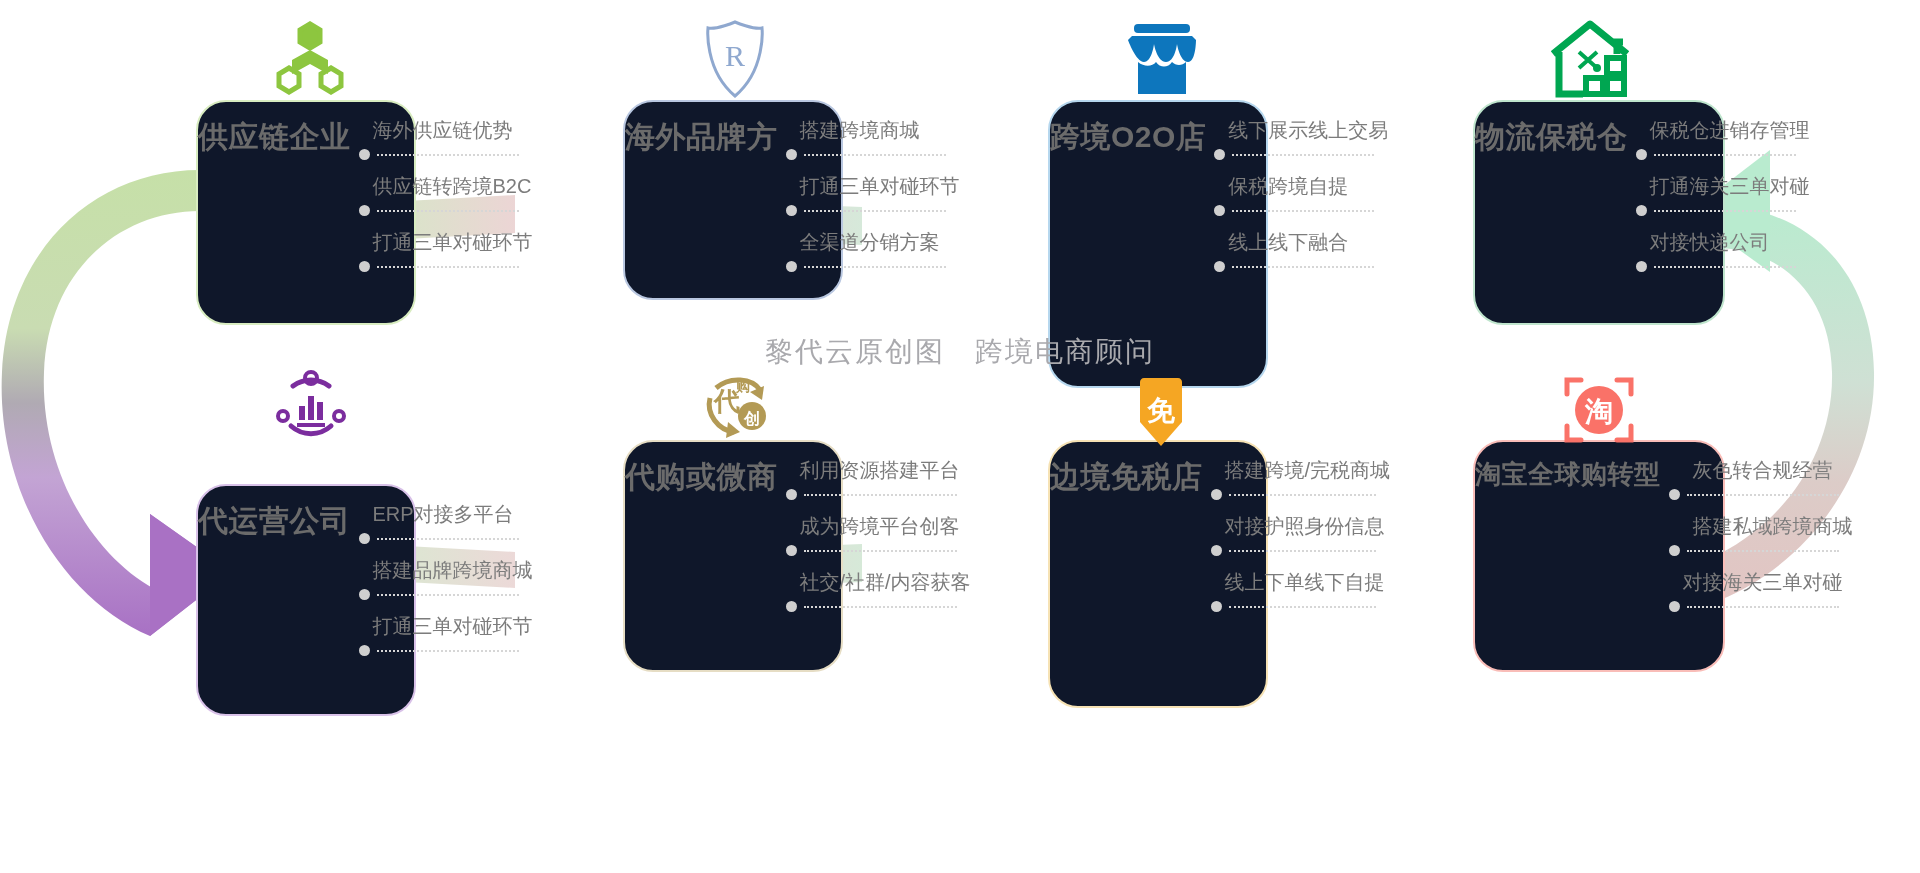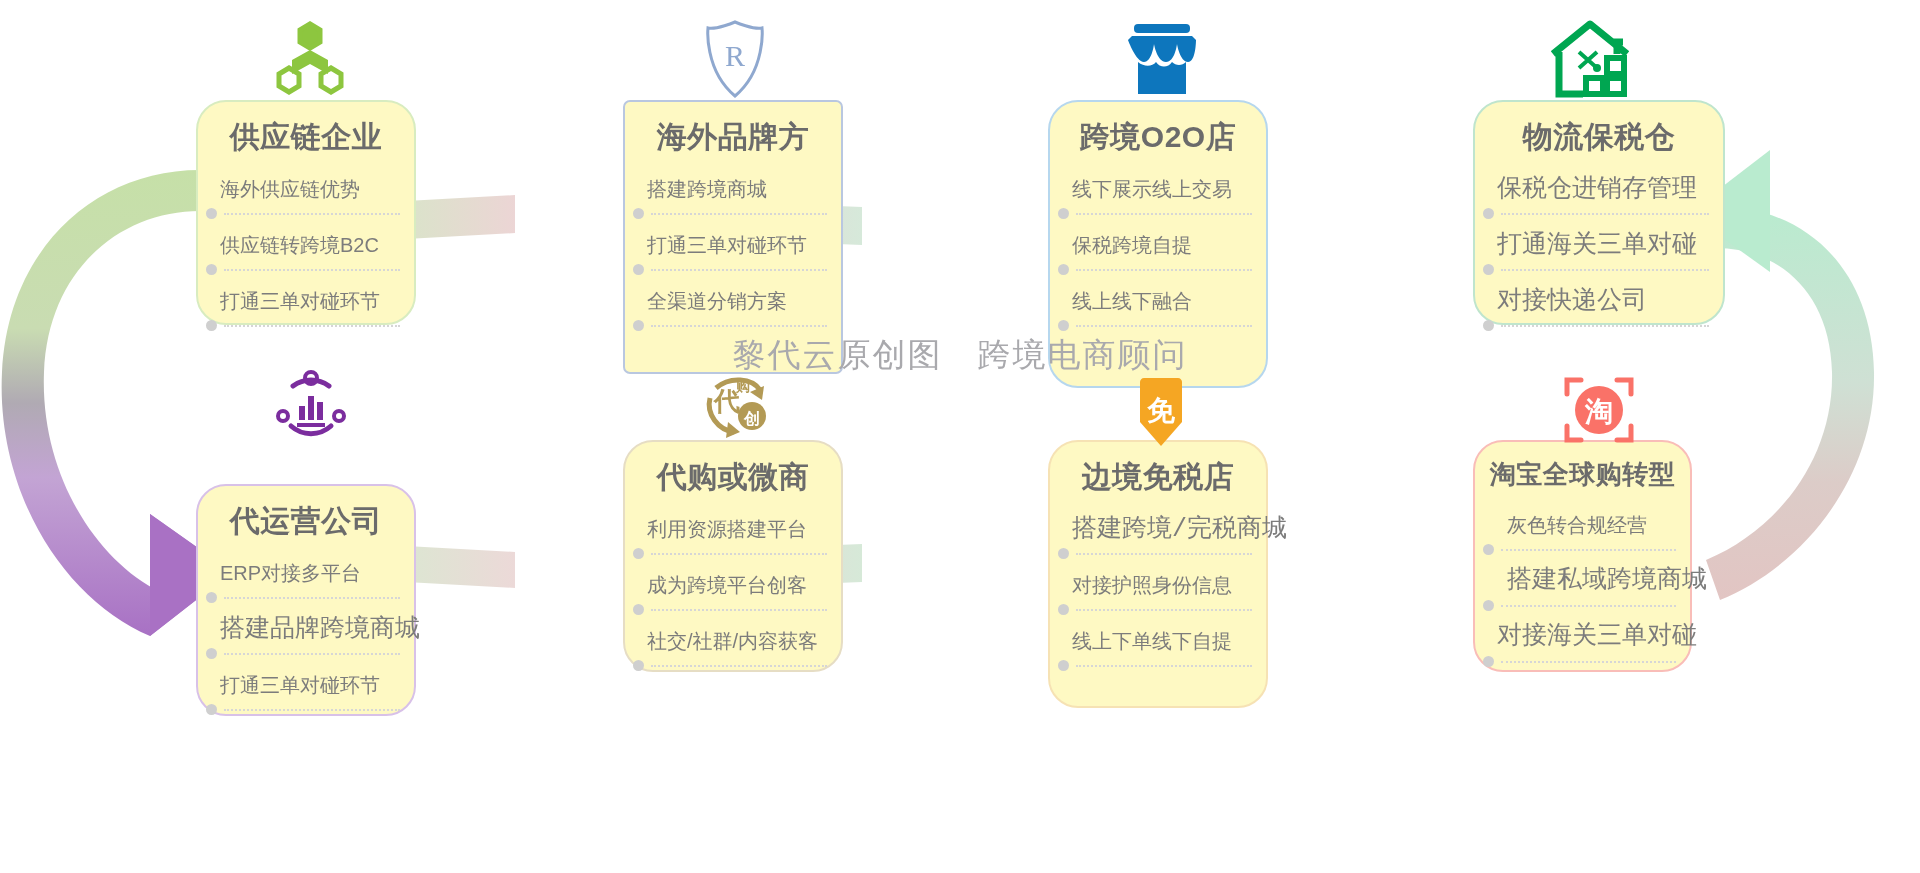--- a/index.html
+++ b/index.html
@@ -17,24 +17,23 @@
 
   
   .band{position:absolute;z-index:2;}
 
   
   .card{
     position:absolute;
     z-index:5;
     box-sizing:border-box;
     border-radius:30px;
-    background:#fef9c3;
+    background:#0f172a;
     border:2.5px solid #ccc;
     display:flex;
-    flex-direction:column;
     align-items:stretch;
   }
   .card-title{
     text-align:center;
     font-size:30px;
     font-weight:bold;
     color:#6b6b6b;
     letter-spacing:0.5px;
     margin-top:18px;
     margin-bottom:8px;
@@ -54,21 +53,21 @@
     display:flex;
     align-items:center;
     padding-left:22px;
   }
   .row-text{
     font-size:20px;
     color:#7c7c7c;
     white-space:nowrap;
     line-height:1;
   }
-  .row-text.tight{font-size:25px;font-family:Liberation Mono, monospace;}
+  .row-text.tight{font-size:20px;}
   
   .sep{
     position:absolute;
     left:8px;right:14px;
     bottom:-1px;
     height:10px;
   }
   .sep .dot{
     position:absolute;left:0;top:0;
     width:11px;height:11px;border-radius:50%;
@@ -87,21 +86,21 @@
   }
 
   
   #watermark{
     position:absolute;
     z-index:7;
     left:0;right:0;
     top:333px;
     text-align:center;
     font-family:"Liberation Serif","DejaVu Serif",serif;
-    font-size:33px;
+    font-size:28px;
     color:#a9a9ad;
     letter-spacing:2px;
     white-space:pre;
   }
 </style>
 </head>
 <body>
 
 <div id="stage">
 
@@ -235,21 +234,21 @@
       <g fill="none" stroke="#8dc63f" stroke-width="5">
         <polygon points="34,6 44,12 44,24 34,30 24,24 24,12" fill="#8dc63f" stroke="none"></polygon>
         <polygon points="34,6 44,12 44,24 34,30 24,24 24,12"></polygon>
         <polygon points="10,50 20,56 20,68 10,74 0,68 0,56" transform="translate(3,0)"></polygon>
         <polygon points="58,50 68,56 68,68 58,74 48,68 48,56" transform="translate(-3,0)"></polygon>
       </g>
       <polygon points="34,32 52,42 52,56 34,46 16,56 16,42" fill="#8dc63f"></polygon>
     </svg>
   </div>
 
-  <div class="card" style="left:623px;top:100px;width:220px;height:274px;border-color:#b9c7e0;border-radius:7px;">
+  <div class="card" style="left:623px;top:100px;width:220px;height:200px;border-color:#b9c7e0;">
     <div class="card-title">海外品牌方</div>
     <div class="rows">
       <div class="row">
           <span class="row-text">搭建跨境商城</span>
         <span class="sep">
             <span class="dot"></span>
             <span class="dash"></span>
           </span>
         </div>
       <div class="row">
@@ -453,21 +452,21 @@
         </div>
     </div>
   </div>
   <div class="icon" style="left:1132px;top:378px;width:58px;height:72px;">
     <svg viewBox="0 0 58 72" width="58" height="72">
       <path d="M8 4 C8 1.8 9.8 0 12 0 L46 0 C48.2 0 50 1.8 50 4 L50 44 L29 68 L8 44 Z" fill="#f5a623"></path>
       <text x="29" y="42" font-size="28" font-weight="bold" fill="#ffffff" text-anchor="middle" font-family="'Liberation Sans',sans-serif">免</text>
     </svg>
   </div>
 
-  <div class="card" style="left:1473px;top:440px;width:219px;height:232px;border-color:#f9bdb8;">
+  <div class="card" style="left:1473px;top:440px;width:252px;height:232px;border-color:#f9bdb8;">
     <div class="card-title small">淘宝全球购转型</div>
     <div class="rows">
       <div class="row" style="padding-left:32px;">
           <span class="row-text">灰色转合规经营</span>
         <span class="sep">
             <span class="dot"></span>
             <span class="dash"></span>
           </span>
         </div>
       <div class="row" style="padding-left:32px;">

